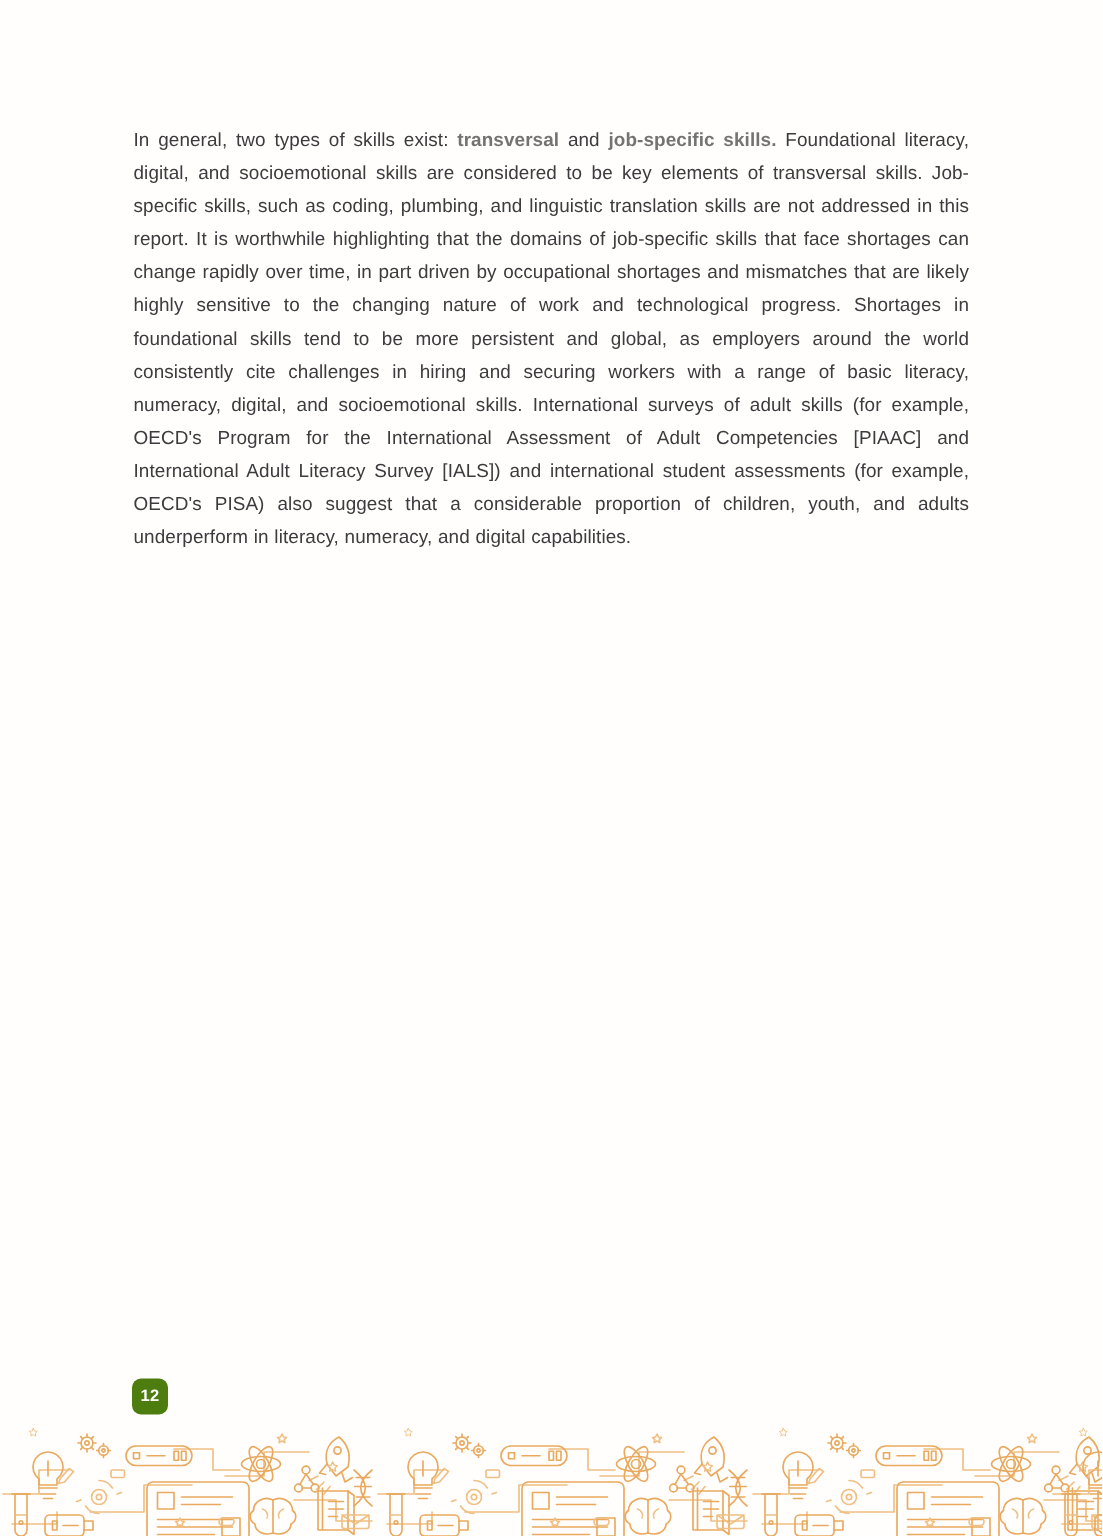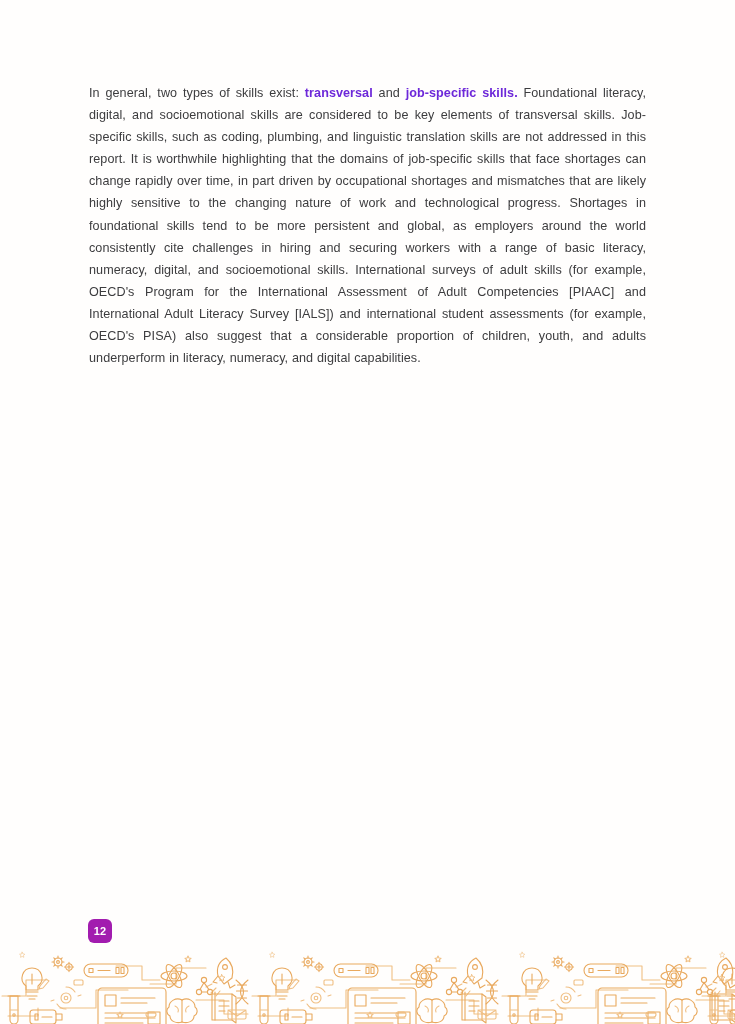--- a/index.html
+++ b/index.html
@@ -32,32 +32,32 @@
     font-size: 12.6px;
     line-height: 22.1px;
     color: #3c3c3e;
     text-align: justify;
     text-justify: inter-word;
     letter-spacing: 0.005em;
     word-spacing: 0.02em;
   }
   .body-paragraph b {
     font-weight: 700;
-    color: #6d28d9;
+    color: #737373;
   }
 
   
   .page-number-badge {
     position: absolute;
     left: 88px;
     top: 919px;
     width: 24px;
     height: 24px;
     border-radius: 6px;
-    background: #a21caf;
+    background: #4d7c0f;
     color: #ffffff;
     font-size: 11px;
     font-weight: 700;
     display: flex;
     align-items: center;
     justify-content: center;
     letter-spacing: 0.02em;
   }
 
   

